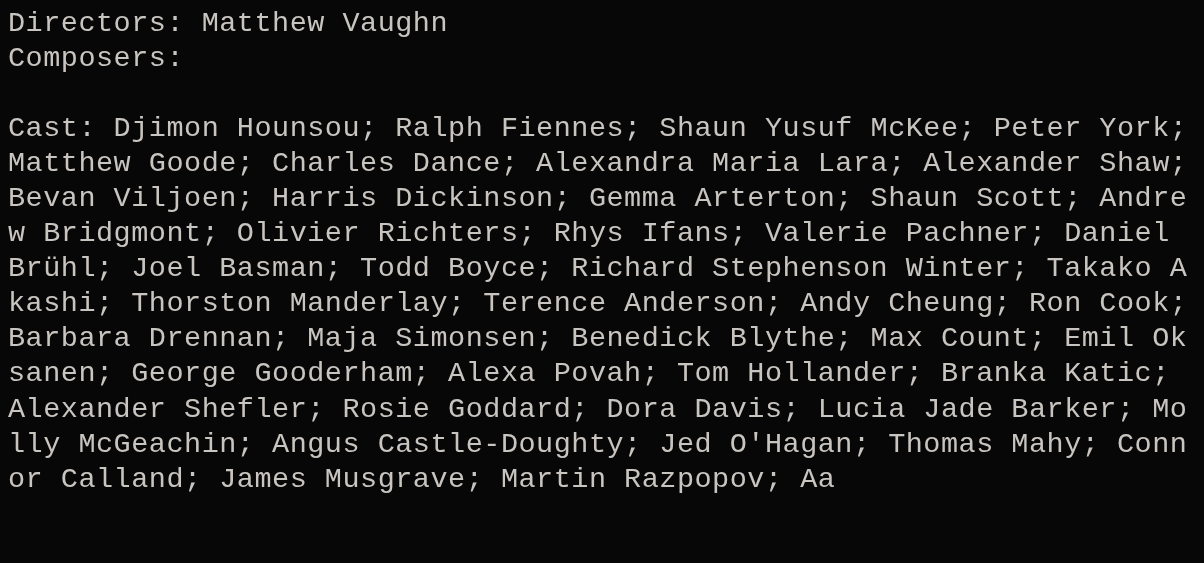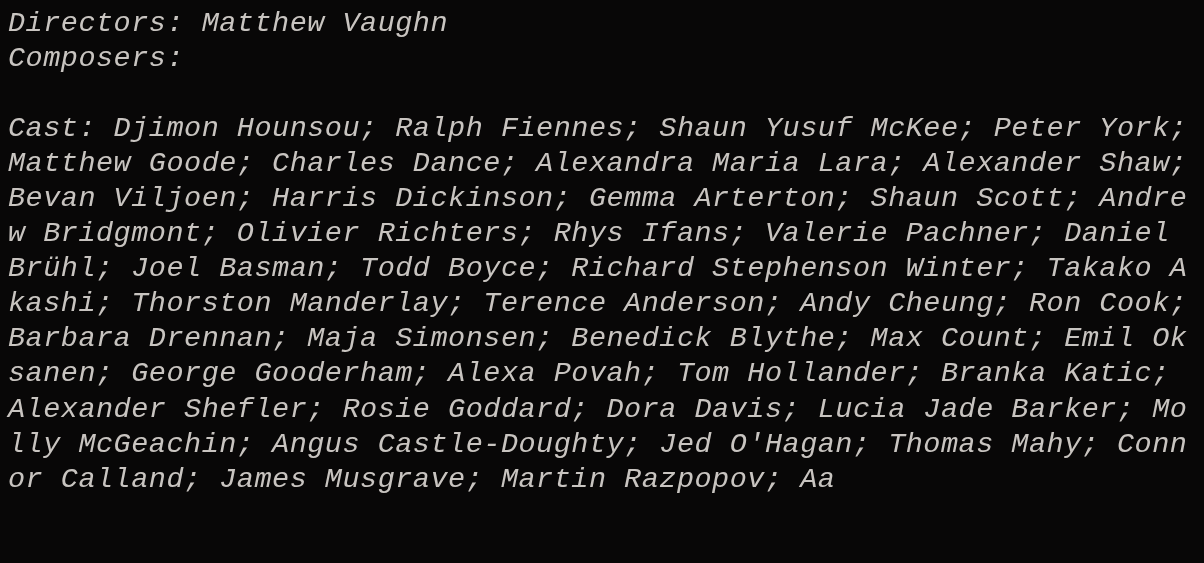--- a/index.html
+++ b/index.html
@@ -15,21 +15,20 @@
       line-height: 1.23;
       padding: 6px 8px;
       width: 1204px;
       height: 563px;
       overflow: hidden;
       letter-spacing: 0.5px;
     }
     #terminal-output {
       white-space: pre-wrap;
       word-break: break-all;
-      font-style: italic;
     }
   </style>
 </head>
 <body>
 
 <div id="terminal-output">Directors: Matthew Vaughn
 Composers:
 
 Cast: Djimon Hounsou; Ralph Fiennes; Shaun Yusuf McKee; Peter York; Matthew Goode; Charles Dance; Alexandra Maria Lara; Alexander Shaw; Bevan Viljoen; Harris Dickinson; Gemma Arterton; Shaun Scott; Andrew Bridgmont; Olivier Richters; Rhys Ifans; Valerie Pachner; Daniel Brühl; Joel Basman; Todd Boyce; Richard Stephenson Winter; Takako Akashi; Thorston Manderlay; Terence Anderson; Andy Cheung; Ron Cook; Barbara Drennan; Maja Simonsen; Benedick Blythe; Max Count; Emil Oksanen; George Gooderham; Alexa Povah; Tom Hollander; Branka Katic; Alexander Shefler; Rosie Goddard; Dora Davis; Lucia Jade Barker; Molly McGeachin; Angus Castle-Doughty; Jed O'Hagan; Thomas Mahy; Connor Calland; James Musgrave; Martin Razpopov; Aa</div>
 

